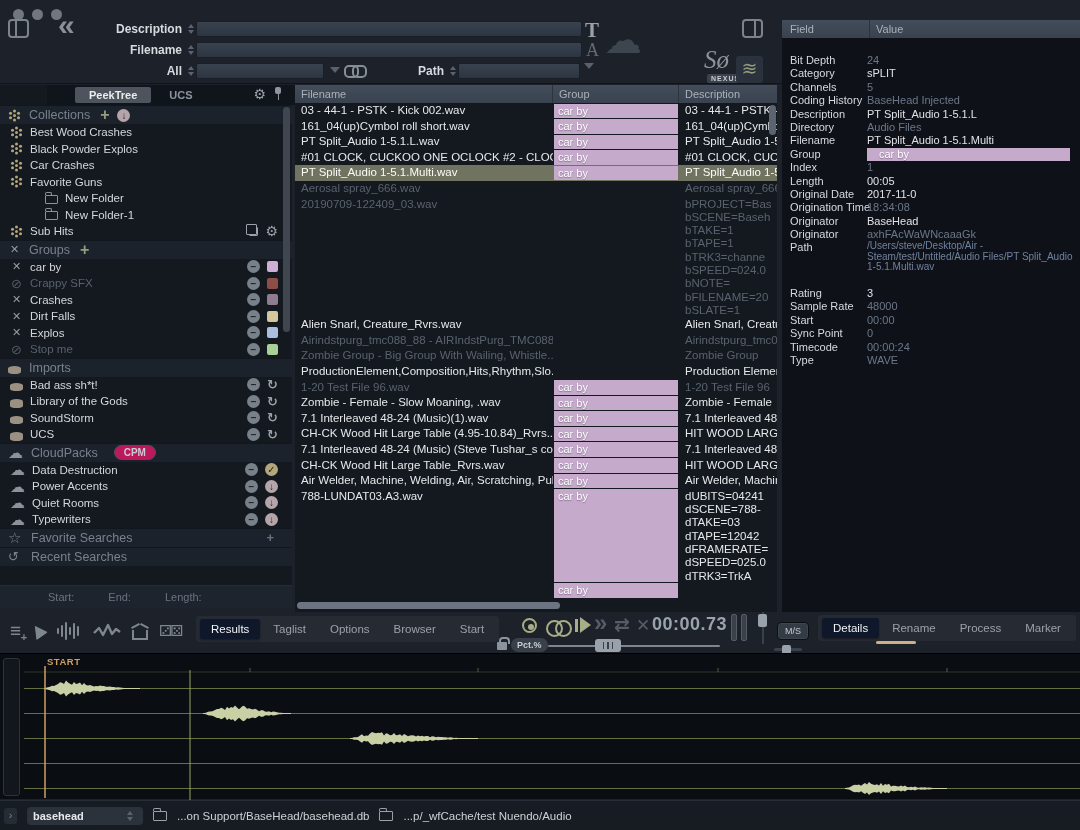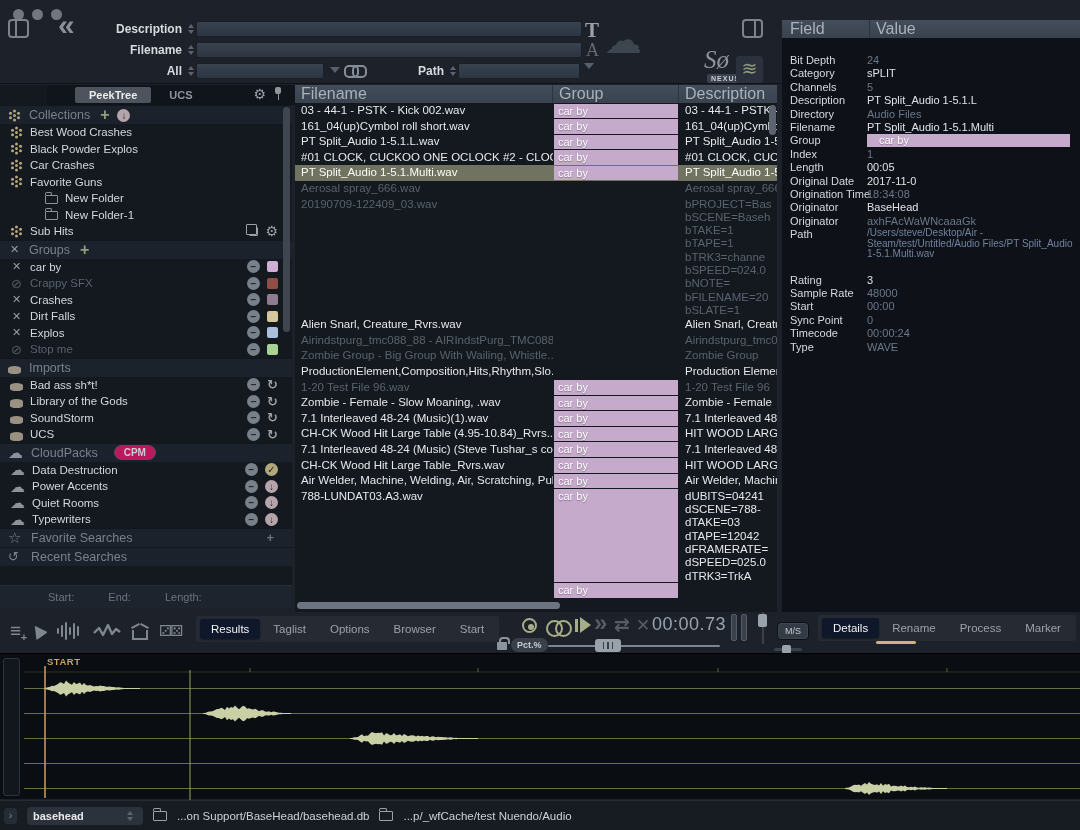--- a/index.html
+++ b/index.html
@@ -79,21 +79,21 @@
   .ic-copy:before{content:"";position:absolute;left:-4px;top:-4px;width:9px;height:9px;border:1.5px solid #9aa1a9;border-radius:1px;background:#14191f;}
   .sw{width:11px;height:11px;border-radius:2px;flex:0 0 11px;}
   #treebar{position:absolute;right:2px;top:22px;width:7px;height:456px;}
   #treebar .thumb{position:absolute;left:0;top:0;width:7px;height:225px;background:#3f4650;border-radius:4px;}
 
   
   #sel-strip{position:absolute;left:0;top:585px;width:292px;height:23px;background:#1e242d;border-top:1px solid #262c36;display:flex;align-items:center;gap:34px;padding-left:48px;font-size:11px;color:#6a7280;}
 
   
   #results{position:absolute;left:295px;top:85px;width:482px;height:527px;background:#14191f;}
-  .grid-h{display:flex;height:18px;background:linear-gradient(#434d5b,#39424e);color:#a9b1ba;font-size:16px;align-items:center;}
+  .grid-h{display:flex;height:18px;background:linear-gradient(#434d5b,#39424e);color:#a9b1ba;font-size:11px;align-items:center;}
   .grid-h .hc{padding-left:6px;border-right:1px solid #2b333f;height:100%;display:flex;align-items:center;}
   #rrows{position:absolute;left:0;top:18px;width:482px;height:499px;overflow:hidden;}
   .r-row{display:flex;min-height:15.6px;align-items:stretch;}
   .c-fn{width:258px;padding:1px 0 0 6px;white-space:nowrap;overflow:hidden;font-size:11.5px;color:#e6e8ea;}
   .c-grp{width:126px;position:relative;}
   .gpill{position:absolute;left:1px;right:1px;top:0.5px;bottom:0.5px;background:#c5aacb;color:#fff;font-size:11px;padding:1px 0 0 4px;text-shadow:0 1px 1px rgba(60,40,70,.45);}
   .c-desc{flex:1;padding:1px 0 0 6px;white-space:nowrap;overflow:hidden;font-size:11.5px;color:#e6e8ea;}
   .c-desc div{white-space:nowrap;overflow:hidden;line-height:13.3px;}
   .r-row.muted .c-fn,.r-row.muted .c-desc{color:#59626e;}
   .r-row.sel{background:#70735f;}
@@ -142,21 +142,21 @@
   .rec:before{content:"";position:absolute;left:3.5px;top:3.5px;width:6px;height:6px;border-radius:50%;background:#a7ad86;}
   .loopic{position:absolute;left:546px;top:8px;width:24px;height:13px;}
   .loopic:before,.loopic:after{content:"";position:absolute;top:0;width:13px;height:13px;border:2.5px solid #a7ad86;border-radius:50%;}
   .loopic:before{left:0;} .loopic:after{left:9px;}
   .playic{position:absolute;left:575px;top:5px;width:16px;height:16px;}
   .playic:before{content:"";position:absolute;left:0;top:2px;width:2.5px;height:13px;background:#a7ad86;}
   .playic:after{content:"";position:absolute;left:5px;top:0;border-top:8px solid transparent;border-bottom:8px solid transparent;border-left:11px solid #a7ad86;}
   .ffic{position:absolute;left:594px;top:-3px;font-size:24px;font-weight:bold;color:#555d66;}
   .rptic{position:absolute;left:614px;top:1px;font-size:19px;font-weight:bold;color:#555d66;}
   .shfic{position:absolute;left:636px;top:3px;font-size:17px;font-weight:bold;color:#555d66;}
-  #tc{position:absolute;left:652px;top:2px;font-size:18px;color:#9aa3ae;letter-spacing:.5px;}
+  #tc{position:absolute;left:652px;top:2px;font-size:18px;color:#9aa3ae;letter-spacing:.5px;font-weight:bold;}
   .pbars{position:absolute;left:731px;top:2px;display:flex;gap:4px;}
   .pbars i{width:6px;height:27px;background:#3a414b;border:1px solid #555c66;border-radius:2px;}
   .fader{position:absolute;left:758px;top:0px;width:9px;height:32px;}
   .fader .st{position:absolute;left:3.5px;top:0;width:2px;height:32px;background:#3a414b;}
   .fader .fh{position:absolute;left:0;top:2px;width:9px;height:13px;background:#99a1aa;border-radius:2px;}
   #ms{position:absolute;left:777px;top:10px;background:#343b45;border:1px solid #0c0f13;border-radius:4px;color:#c3c8ce;font-size:9px;padding:3px 7px;box-shadow:0 0 0 1px #3e4650 inset;}
   #mini{position:absolute;left:774px;top:36px;width:28px;height:3px;background:#3a414b;border-radius:2px;}
   #mini i{position:absolute;left:8px;top:-3px;width:9px;height:9px;background:#99a1aa;border-radius:2px;}
 
   
@@ -585,20 +585,24 @@
         </div>
         <div class="d-row">
           <span class="d-field">Category</span>
           <span class="d-val">sPLIT</span>
         </div>
         <div class="d-row">
           <span class="d-field">Channels</span>
           <span class="d-val muted">5</span>
         </div>
         <div class="d-row">
+          <span class="d-field">Coding History</span>
+          <span class="d-val muted">BaseHead Injected</span>
+        </div>
+        <div class="d-row">
           <span class="d-field">Description</span>
           <span class="d-val">PT Split_Audio 1-5.1.L</span>
         </div>
         <div class="d-row">
           <span class="d-field">Directory</span>
           <span class="d-val muted">Audio Files</span>
         </div>
         <div class="d-row">
           <span class="d-field">Filename</span>
           <span class="d-val">PT Split_Audio 1-5.1.Multi</span>

